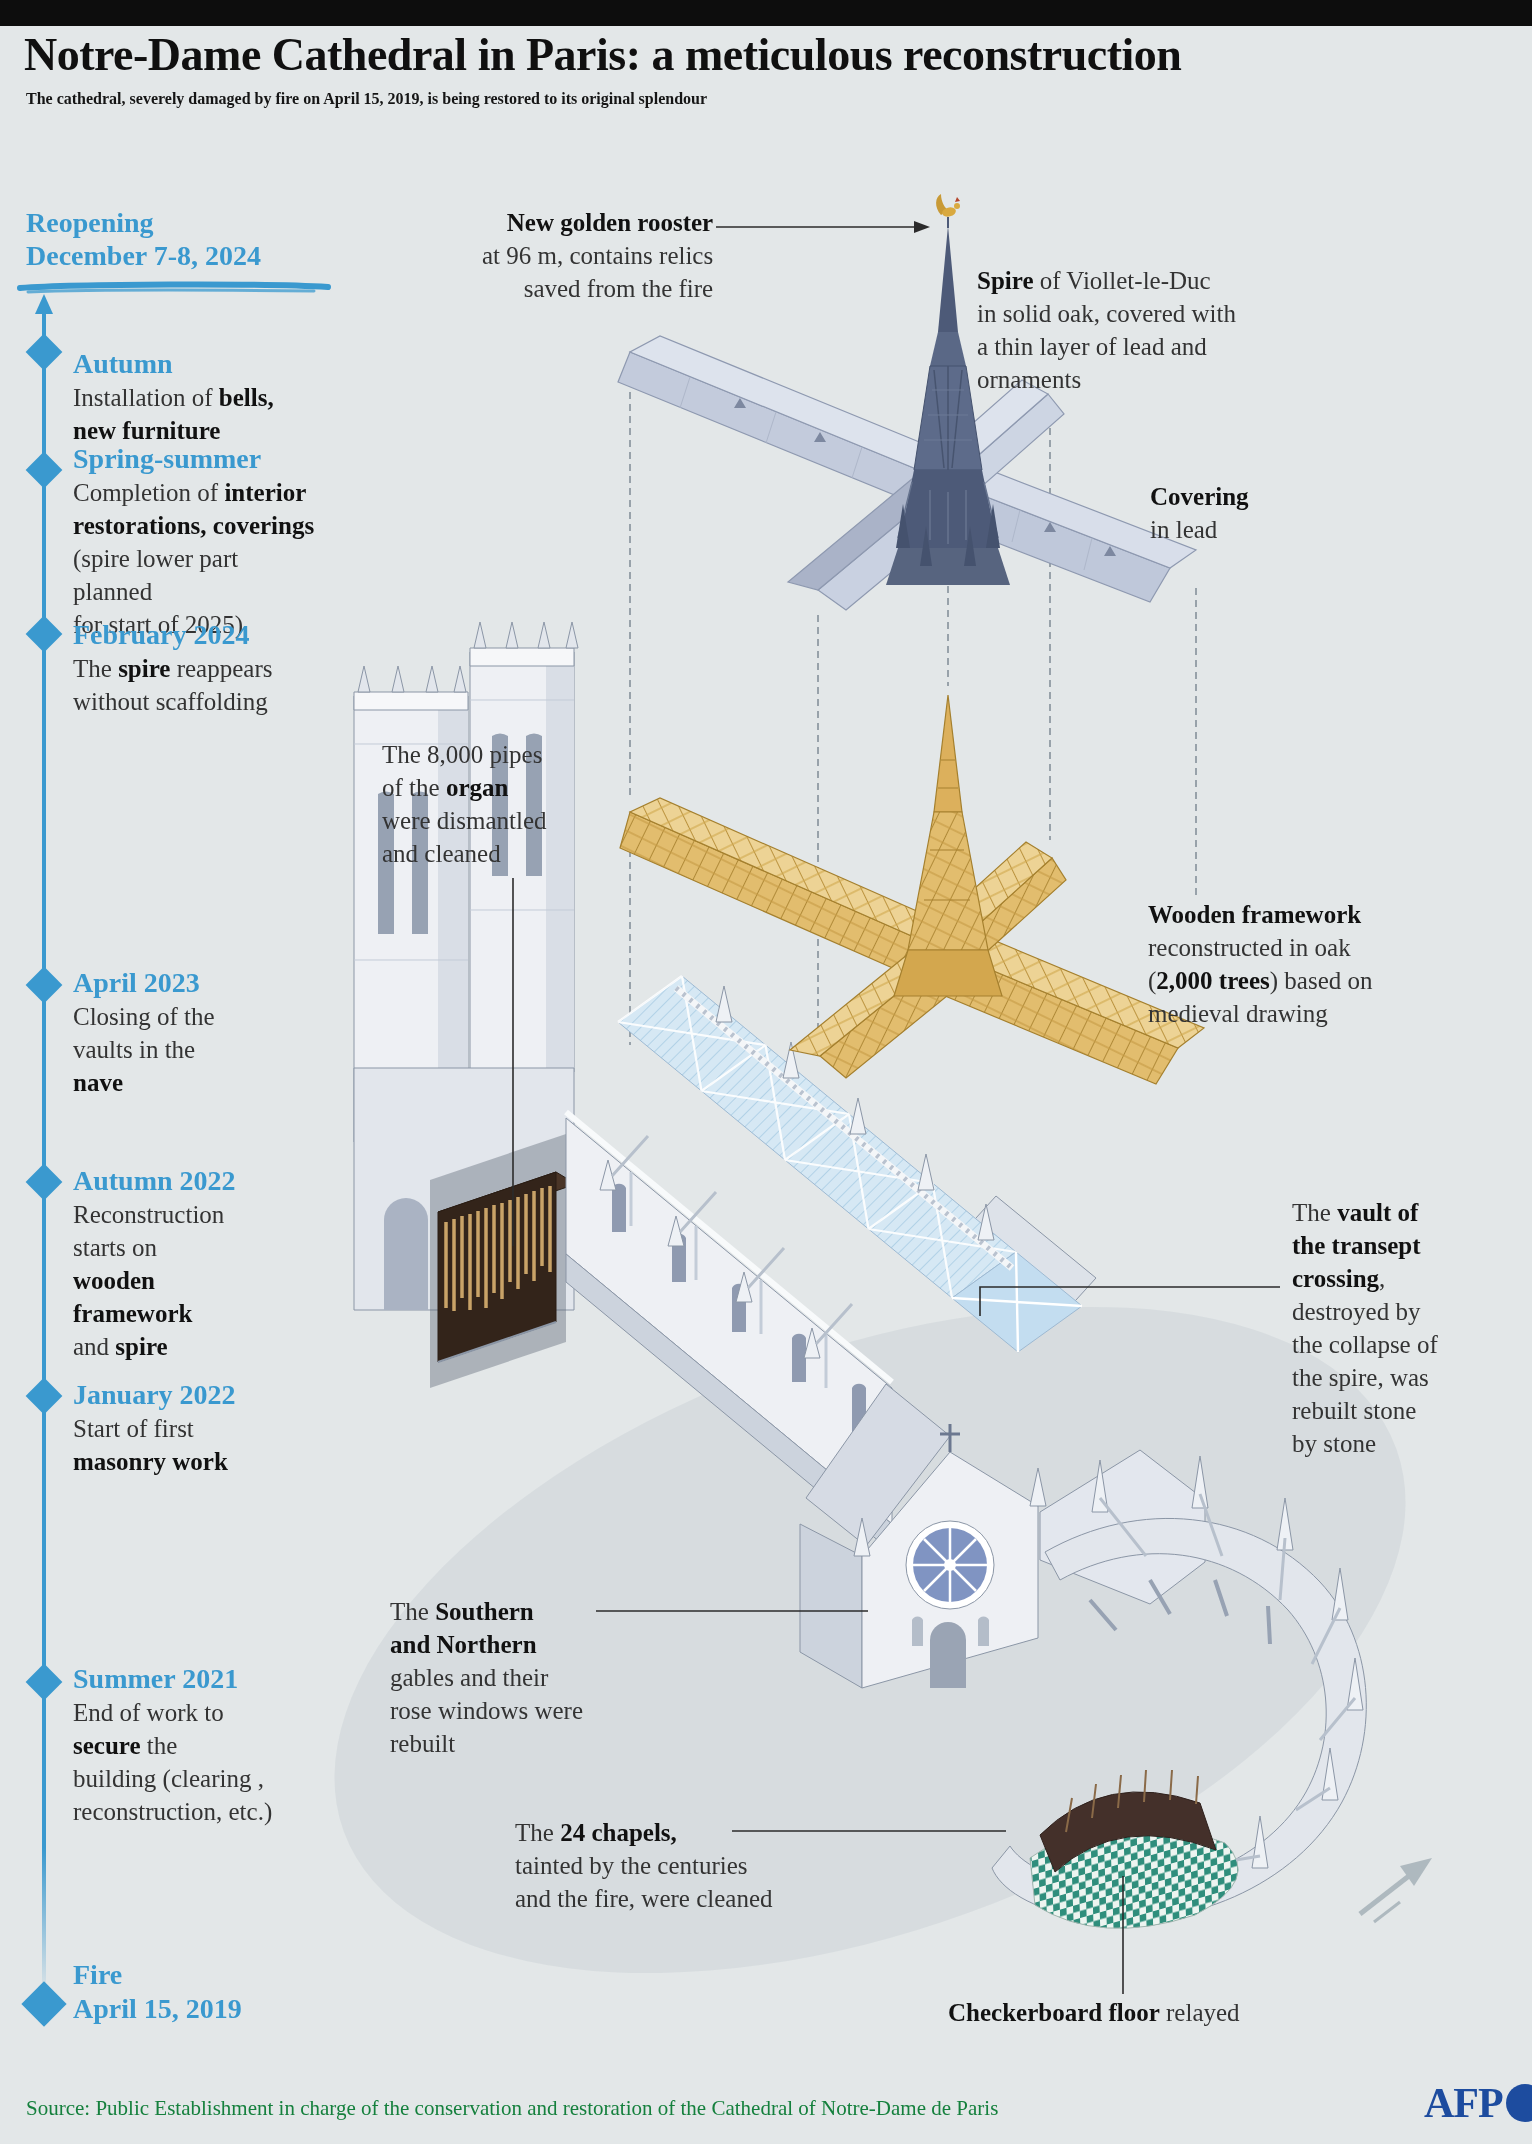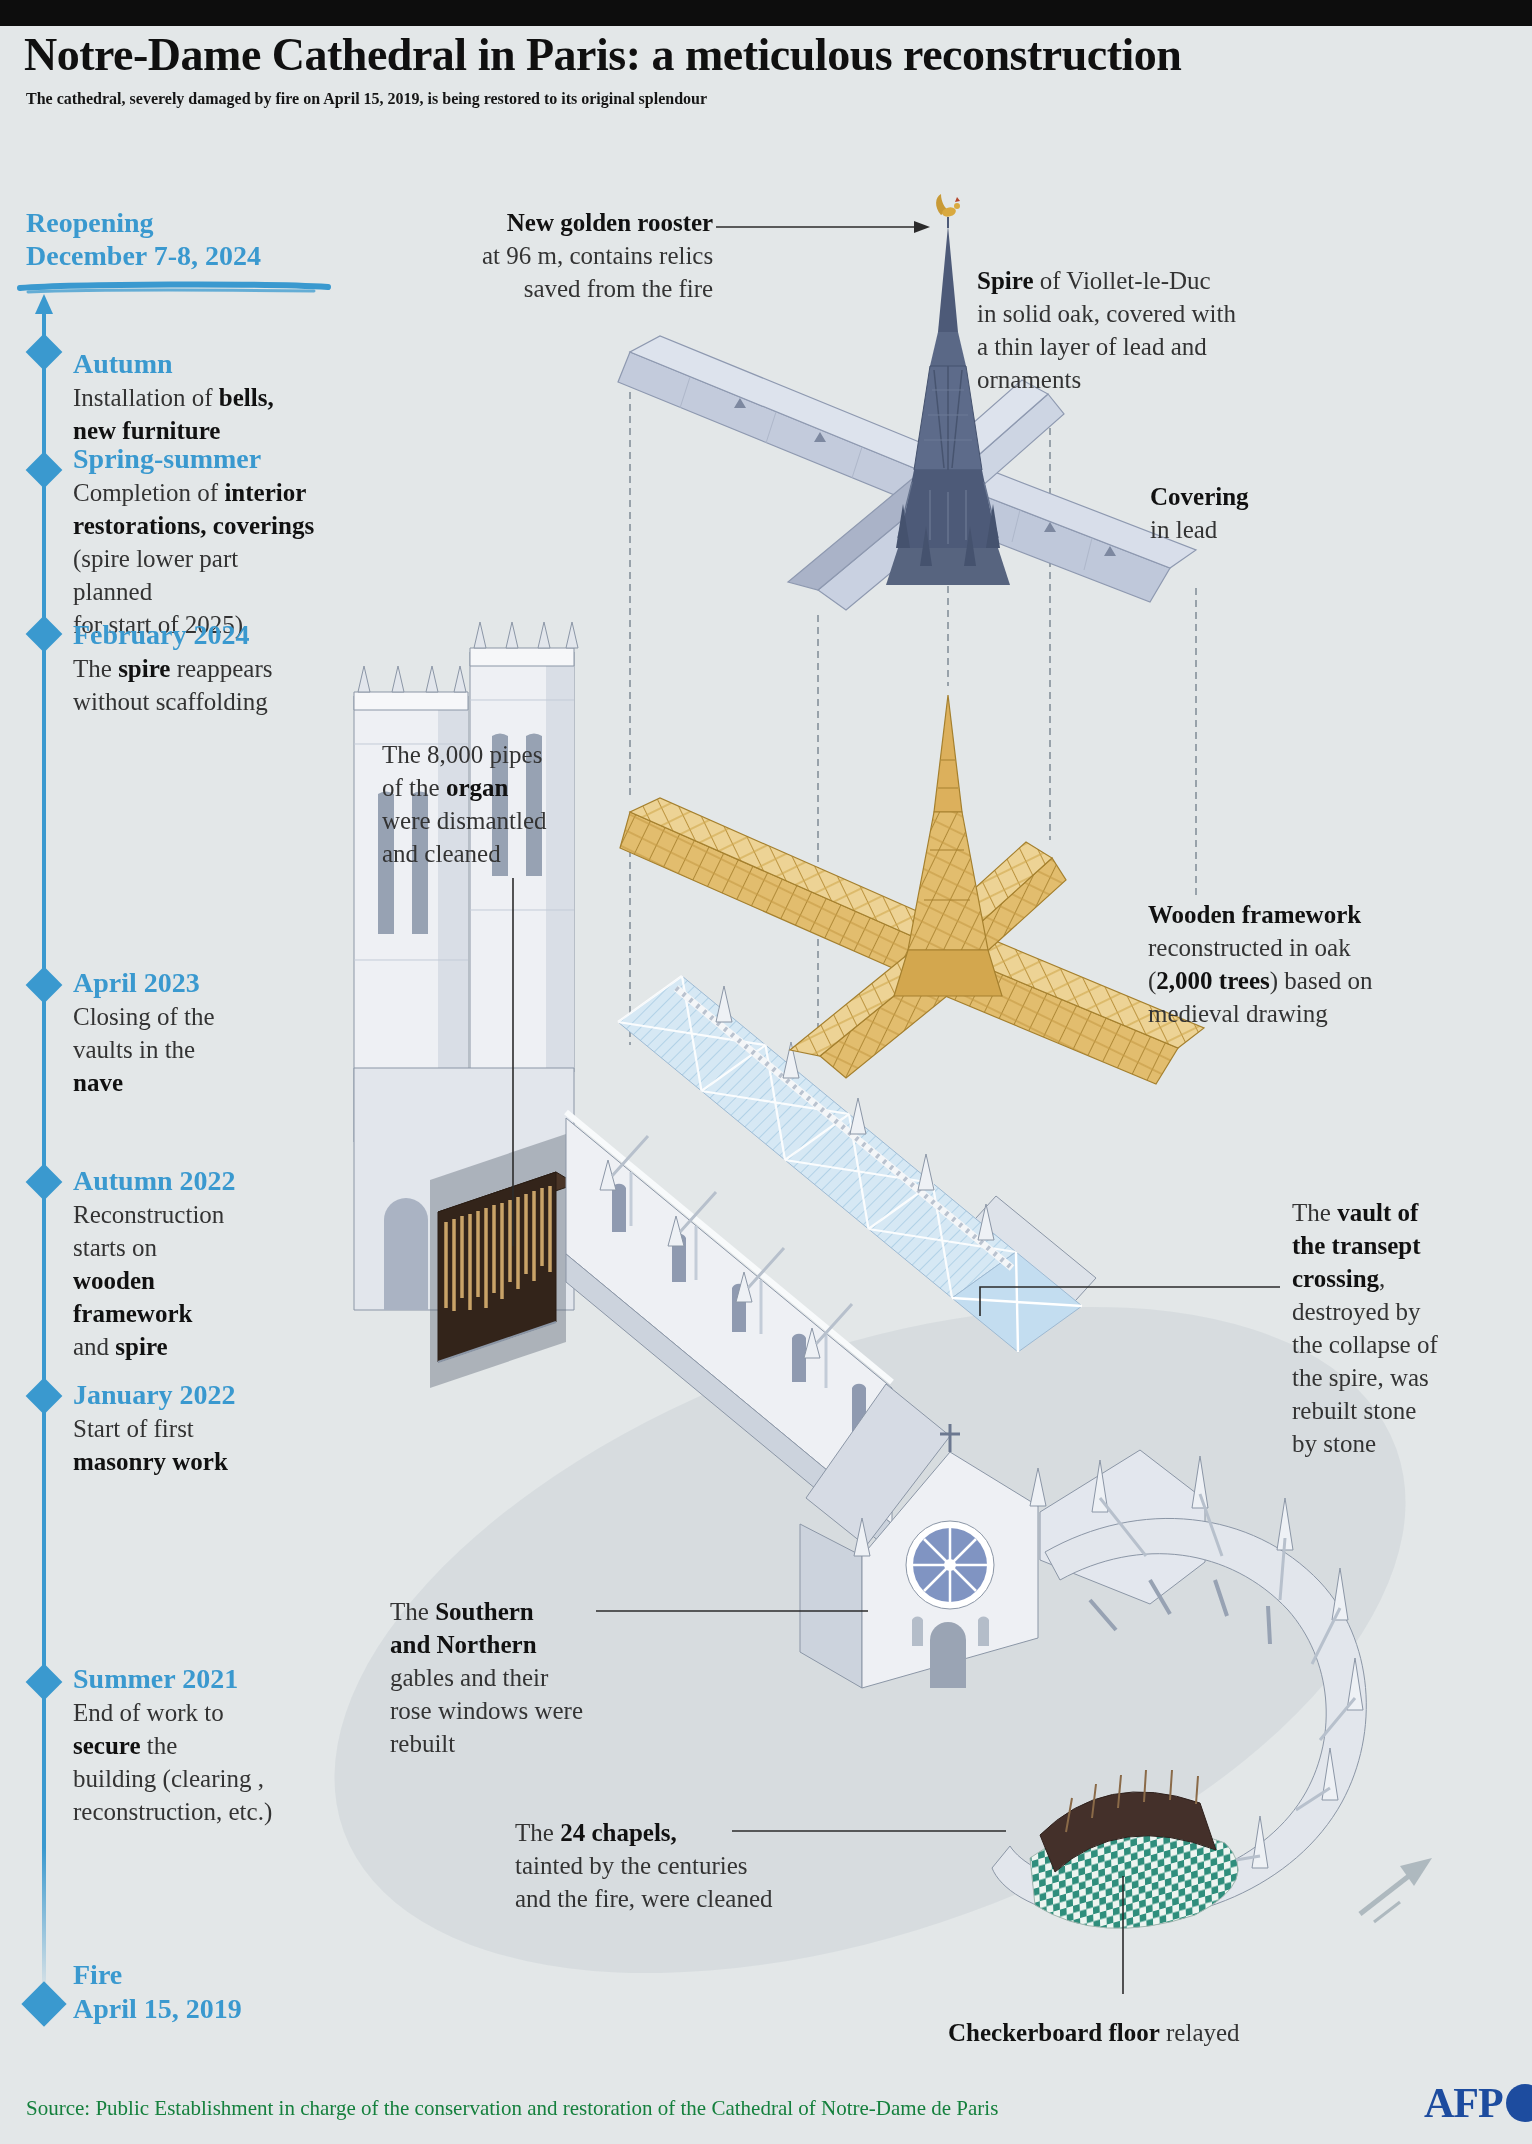--- a/index.html
+++ b/index.html
@@ -337,20 +337,20 @@
   </div>
 
   <div class="ann" style="left:482px;top:206px;text-align:right;"><b>New golden rooster</b><br><span>at 96 m, contains relics</span><br><span>saved from the fire</span></div>
   <div class="ann" style="left:977px;top:264px;"><b>Spire</b><span> of Viollet-le-Duc</span><br><span>in solid oak, covered with</span><br><span>a thin layer of lead and</span><br><span>ornaments</span></div>
   <div class="ann" style="left:1150px;top:480px;"><b>Covering</b><br><span>in lead</span></div>
   <div class="ann" style="left:382px;top:738px;"><span>The 8,000 pipes</span><br><span>of the </span><b>organ</b><br><span>were dismantled</span><br><span>and cleaned</span></div>
   <div class="ann" style="left:1148px;top:898px;"><b>Wooden framework</b><br><span>reconstructed in oak</span><br><span>(</span><b>2,000 trees</b><span>) based on</span><br><span>medieval drawing</span></div>
   <div class="ann" style="left:1292px;top:1196px;"><span>The </span><b>vault of</b><br><b>the transept</b><br><b>crossing</b><span>,</span><br><span>destroyed by</span><br><span>the collapse of</span><br><span>the spire, was</span><br><span>rebuilt stone</span><br><span>by stone</span></div>
   <div class="ann" style="left:390px;top:1595px;"><span>The </span><b>Southern</b><br><b>and Northern</b><br><span>gables and their</span><br><span>rose windows were</span><br><span>rebuilt</span></div>
   <div class="ann" style="left:515px;top:1816px;"><span>The </span><b>24 chapels,</b><br><span>tainted by the centuries</span><br><span>and the fire, were cleaned</span></div>
-  <div class="ann" style="left:948px;top:1996px;margin-top:20px;"><b>Checkerboard floor</b><span> relayed</span></div>
+  <div class="ann" style="left:948px;top:1996px;"><b>Checkerboard floor</b><span> relayed</span></div>
 
   <div class="footer-source">Source: Public Establishment in charge of the conservation and restoration of the Cathedral of Notre-Dame de Paris</div>
   <div class="afp">
     <span class="afp-text">AFP</span>
     <span class="afp-globe"></span>
   </div>
 </div>
 
 </body></html>

